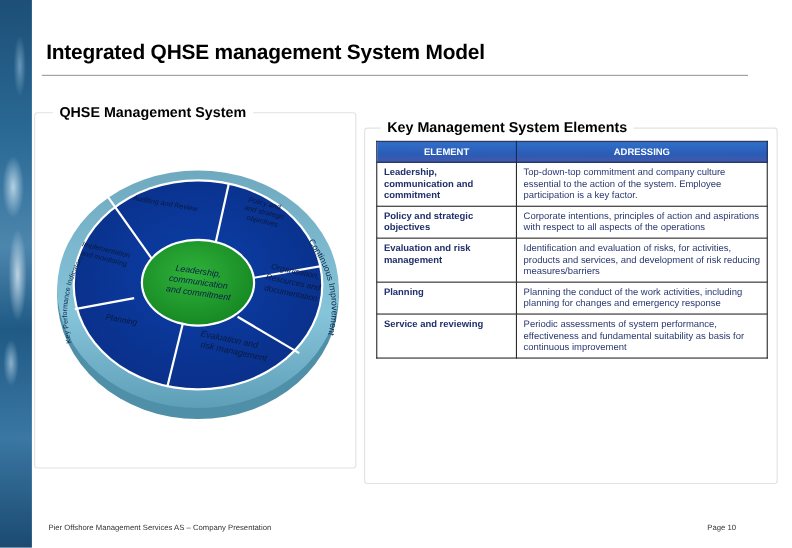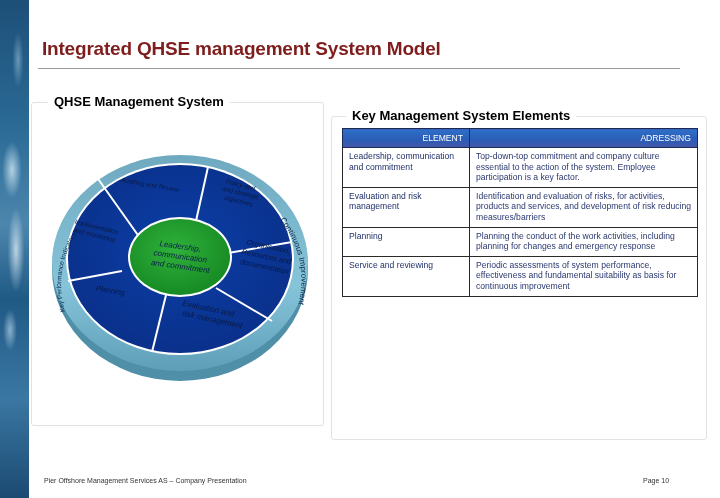--- a/index.html
+++ b/index.html
@@ -4,33 +4,33 @@
 <style>
   html,body{margin:0;padding:0;}
   body{width:720px;height:498px;background:#ffffff;position:relative;overflow:hidden;font-family:"Liberation Sans",sans-serif;}
   .ocean{position:absolute;left:0;top:0;width:29px;height:498px;
     background:
       radial-gradient(ellipse 14px 40px at 12px 170px, rgba(200,225,240,0.85), rgba(120,170,200,0) 70%),
       radial-gradient(ellipse 12px 60px at 16px 250px, rgba(220,235,245,0.8), rgba(120,170,200,0) 70%),
       radial-gradient(ellipse 10px 30px at 10px 330px, rgba(180,210,230,0.7), rgba(120,170,200,0) 70%),
       radial-gradient(ellipse 8px 40px at 18px 60px, rgba(150,190,215,0.6), rgba(120,170,200,0) 70%),
       linear-gradient(180deg,#1d4f78 0%,#2a6a95 25%,#4d86ad 45%,#1f5a85 60%,#3a77a2 80%,#1b4a72 100%);}
-  .title{position:absolute;left:42px;top:38px;font-size:19px;font-weight:bold;color:#7f1d1d;letter-spacing:-0.2px;}
+  .title{position:absolute;left:42px;top:38px;font-size:19px;font-weight:bold;color:#000000;letter-spacing:-0.2px;}
   .title-rule{position:absolute;left:38px;top:68px;width:642px;height:1px;background:#9a9a9a;}
   .panel{position:absolute;border:1px solid #e2e2e2;border-radius:3px;background:#fff;}
   .panel-left{left:31px;top:102px;width:291px;height:322px;}
   .panel-right{left:331px;top:116px;width:374px;height:322px;}
   .panel-title{position:absolute;background:#fff;font-size:13px;font-weight:bold;color:#000;padding:0 6px;top:-9px;}
   .panel-left .panel-title{left:16px;}
   .panel-right .panel-title{left:14px;}
   .wheel{position:absolute;left:8px;top:42px;width:280px;height:260px;}
   table.ksm{position:absolute;left:10px;top:11px;width:356px;border-collapse:collapse;font-size:8.6px;line-height:10.6px;}
-  table.ksm th{background:linear-gradient(180deg,#2f6fc8 0%,#2a5cb6 60%,#4558a8 100%);color:#fff;text-align:right;font-weight:normal;padding:3px 6px;border:1px solid #1a2a55;height:12px;margin-top:37px;}
+  table.ksm th{background:linear-gradient(180deg,#2f6fc8 0%,#2a5cb6 60%,#4558a8 100%);color:#fff;text-align:center;font-weight:bold;padding:3px 6px;border:1px solid #1a2a55;height:12px;margin-top:37px;}
   table.ksm td{border:1px solid #2a2a2a;vertical-align:top;padding:3px 6px 4px 6px;color:#2a3870;}
-  table.ksm td.el{font-weight:normal;color:#20306a;width:114px;}
+  table.ksm td.el{font-weight:bold;color:#20306a;width:114px;}
   .footer-left{position:absolute;left:44px;top:477px;font-size:7px;color:#333;}
   .footer-right{position:absolute;left:643px;top:477px;font-size:7px;color:#333;}
 </style>
 </head>
 <body>
 
 <div class="ocean"></div>
 
 <div class="title">Integrated QHSE management System Model</div>
 <div class="title-rule"></div>
@@ -118,20 +118,24 @@
         <th>ELEMENT</th>
         <th>ADRESSING</th>
       </tr>
     </thead>
     <tbody>
       <tr>
         <td class="el">Leadership, communication and commitment</td>
         <td>Top-down-top commitment and company culture essential to the action of the system. Employee participation is a key factor.</td>
       </tr>
       <tr>
+        <td class="el">Policy and strategic objectives</td>
+        <td>Corporate intentions, principles of action and aspirations with respect to all aspects of the operations</td>
+      </tr>
+      <tr>
         <td class="el">Evaluation and risk management</td>
         <td>Identification and evaluation of risks, for activities, products and services, and development of risk reducing measures/barriers</td>
       </tr>
       <tr>
         <td class="el">Planning</td>
         <td>Planning the conduct of the work activities, including planning for changes and emergency response</td>
       </tr>
       <tr>
         <td class="el">Service and reviewing</td>
         <td>Periodic assessments of system performance, effectiveness and fundamental suitability as basis for continuous improvement</td>

